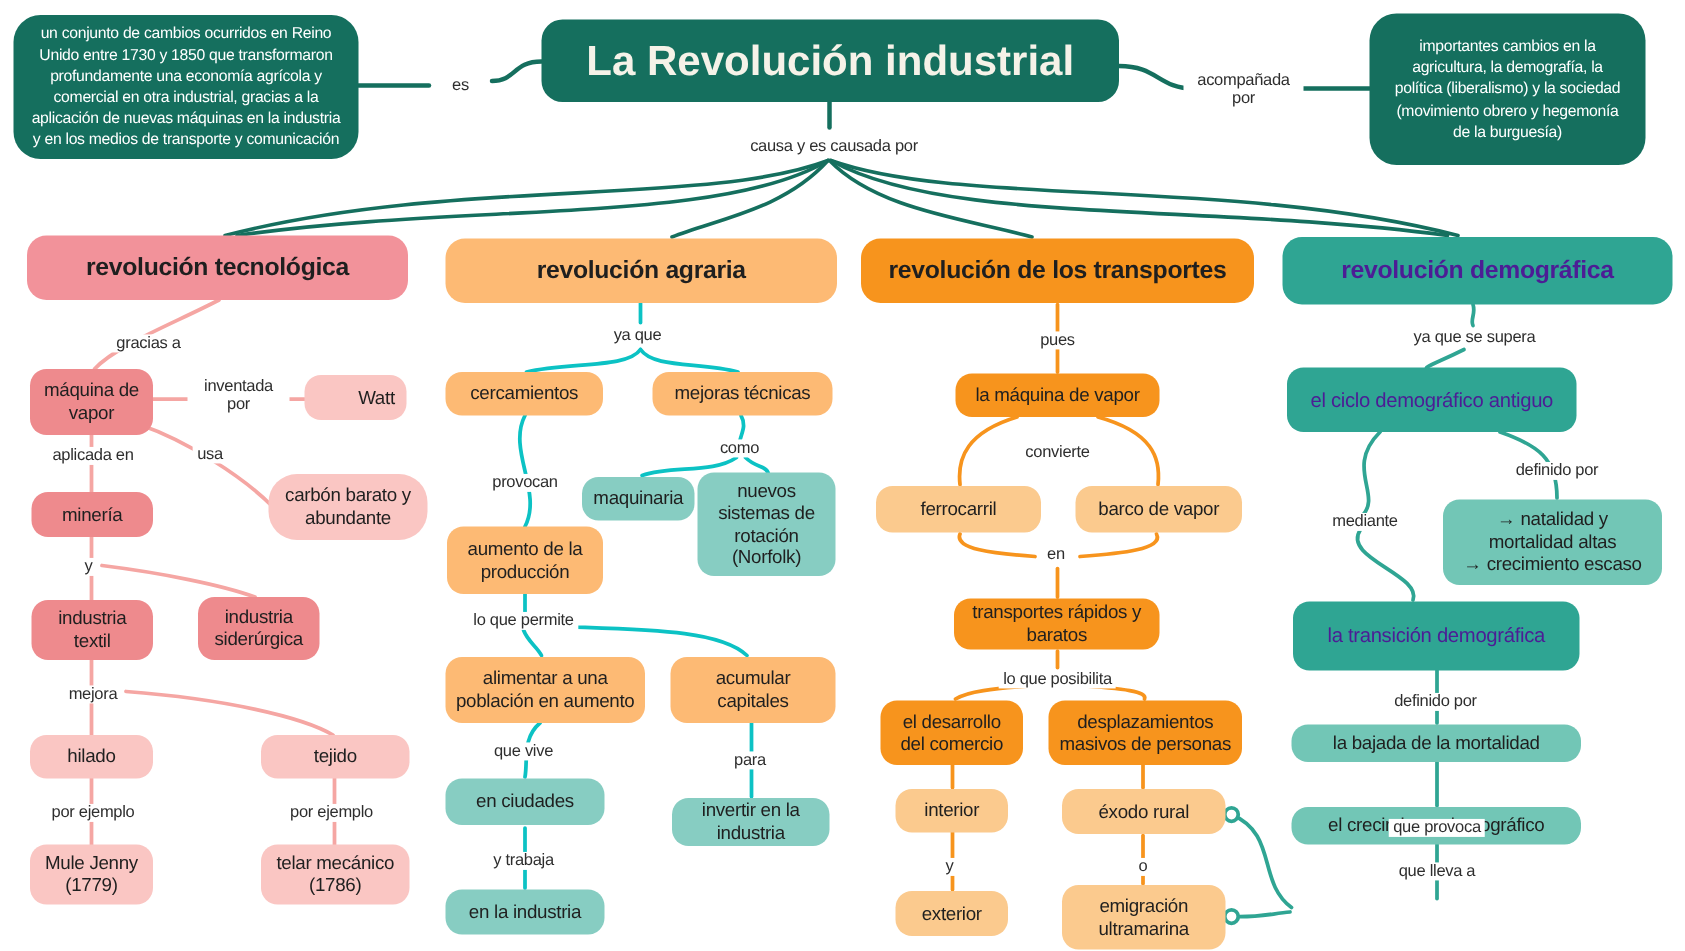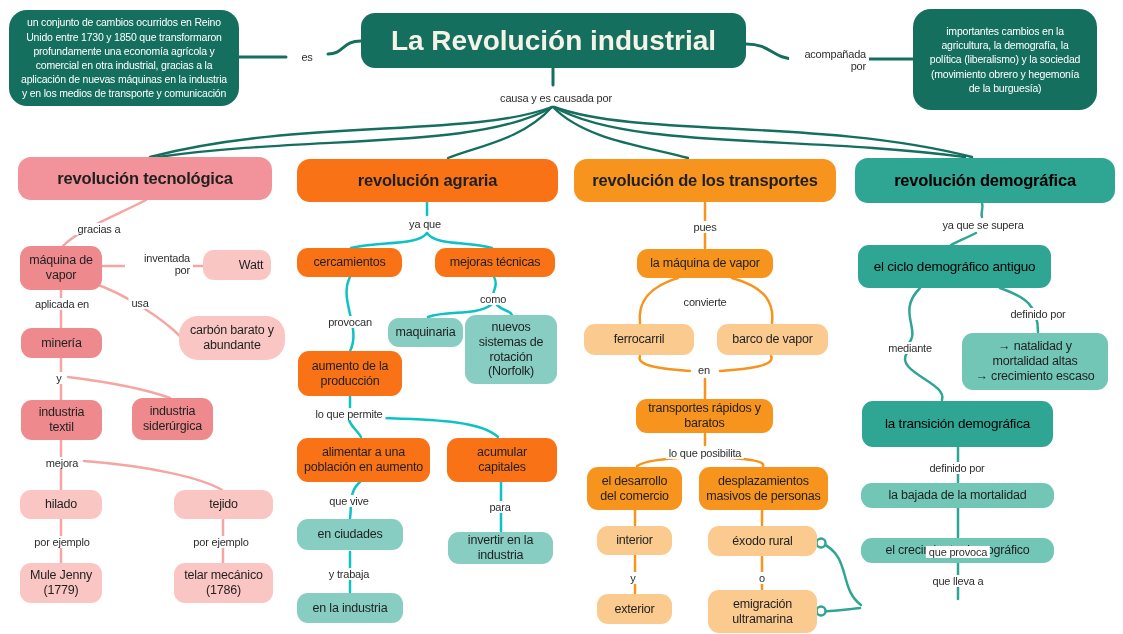--- a/index.html
+++ b/index.html
@@ -8,30 +8,30 @@
   svg.wires{position:absolute;left:0;top:0;width:1123px;height:634px;}
   .node{position:absolute;display:flex;align-items:center;justify-content:center;text-align:center;
         box-sizing:border-box;padding:2px 6px;line-height:1.18;border-radius:11px;
         color:#1f1f1f;font-size:12.5px;}
   .hdr{font-weight:bold;font-size:16.5px;border-radius:13px;}
   .defbox{border-radius:18px;background:#156f5e;color:#fff;font-size:10.5px;line-height:1.35;padding:6px 12px;}
   .titlebox{border-radius:14px;background:#156f5e;color:#f5f2e8;font-weight:bold;font-size:28px;letter-spacing:0;}
   .pinkH{background:#f2929a;}
   .pinkM{background:#ee8a8d;}
   .pinkL{background:#fac6c3;}
-  .tealB{background:#f97316;}
+  .tealB{background:#fdba74;}
   .tealL{background:#87cdc2;}
   .orgH{background:#f7941d;}
   .orgL{background:#fbca8e;}
-  .grnH{background:#2fa593;color:#000000;}
+  .grnH{background:#2fa593;color:#4c1d95;}
   .grnL{background:#72c6b6;}
   .prewrap{white-space:pre-line;}
   .lbl{position:absolute;transform:translate(-50%,-50%);background:#fff;padding:0 3px;
        font-size:11px;color:#2e2e2e;white-space:nowrap;line-height:1.1;}
-  .lbl2{white-space:normal;width:74px;text-align:right;}
+  .lbl2{white-space:normal;width:74px;text-align:center;}
 </style>
 </head>
 <body>
 
 <div class="canvas">
 
   <svg class="wires" viewBox="0 0 1123 634" fill="none">
 
     <g stroke="#156f5e" stroke-width="3" stroke-linecap="round">
       <path d="M239 57 H286"></path>

